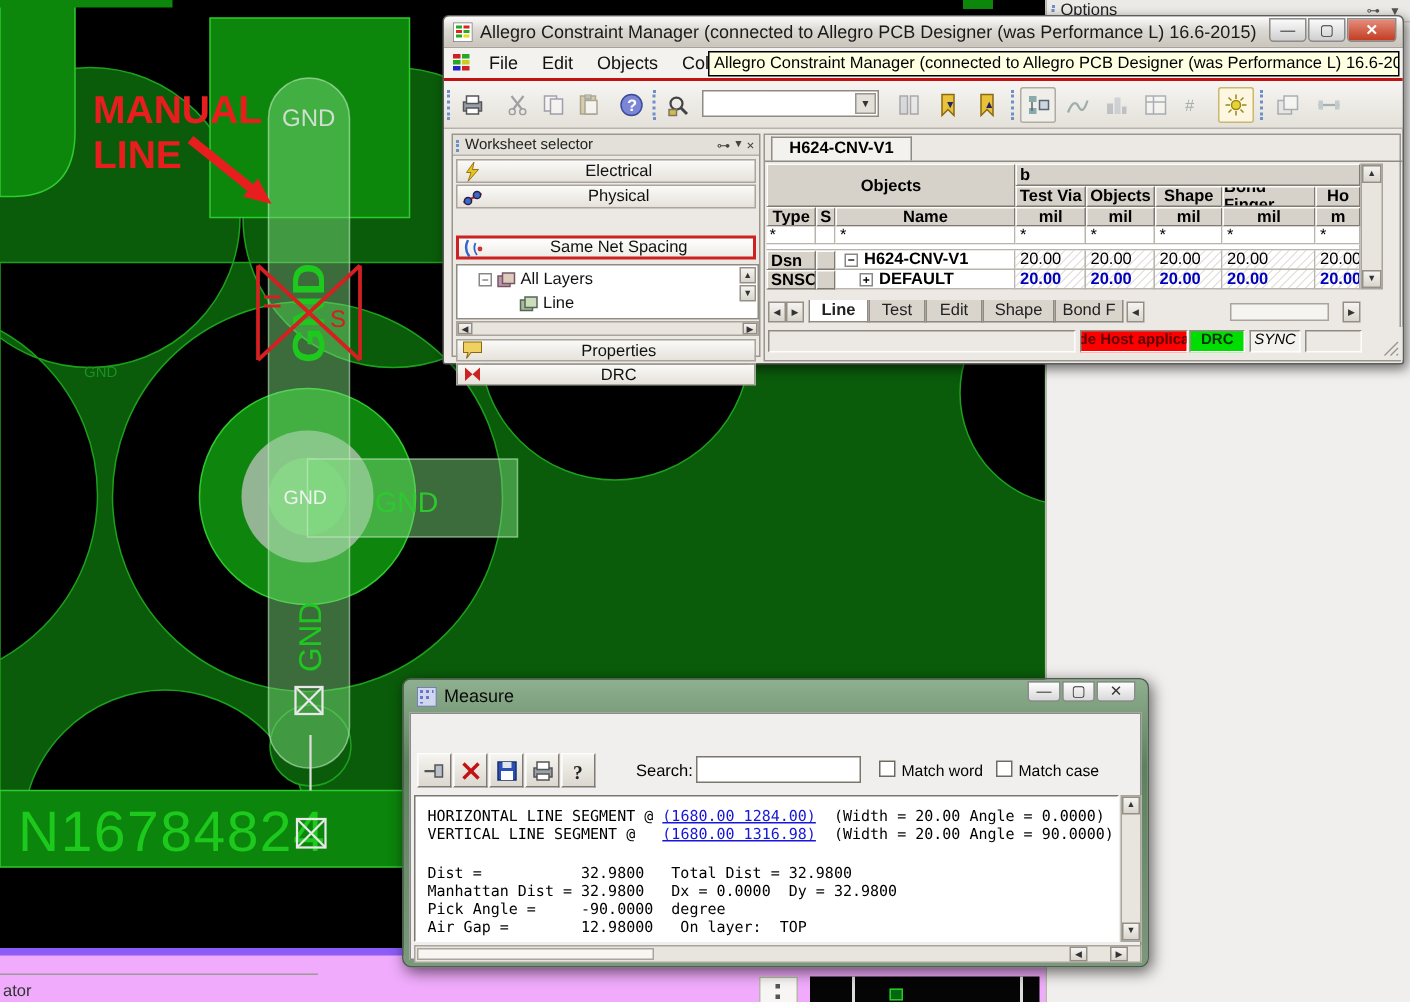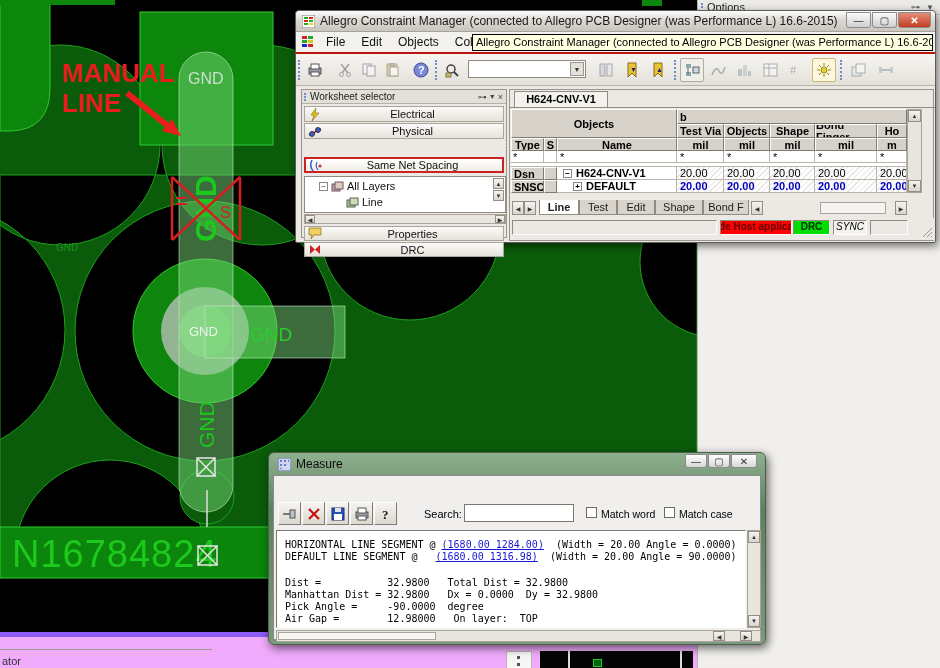--- a/index.html
+++ b/index.html
@@ -630,21 +630,21 @@
       </div>
       <span class="cblbl" style="left:150px;top:32px;font-size:11px;">Search:</span>
       <input class="abs" style="left: 190px; top: 28px; width: 110px; height: 18px; border: 1px solid rgb(122, 119, 111); background: rgb(255, 255, 255); font-size: 11px; padding: 0px 3px;" type="text">
       <span class="cb" style="left:312px;top:31px;"></span>
       <span class="cblbl" style="left:327px;top:32px;">Match word</span>
       <span class="cb" style="left:390px;top:31px;"></span>
       <span class="cblbl" style="left:405px;top:32px;">Match case</span>
 
       <div class="abs" style="left:2px;top:54px;width:470px;height:98px;background:#fff;border:1px solid;border-color:#7a776f #fdfdfb #fdfdfb #7a776f;overflow:hidden;">
         <div class="mline" style="left:8px;top:8px;"><span>HORIZONTAL LINE SEGMENT @ </span><a class="mlink">(1680.00 1284.00)</a><span>  (Width = 20.00 Angle = 0.0000)  N16</span></div>
-        <div class="mline" style="left:8px;top:20px;"><span>DEFAULT LINE SEGMENT @   </span><a class="mlink">(1680.00 1316.98)</a><span>  (Width = 20.00 Angle = 90.0000)  GNI</span></div>
+        <div class="mline" style="left:8px;top:20px;"><span>VERTICAL LINE SEGMENT @   </span><a class="mlink">(1680.00 1316.98)</a><span>  (Width = 20.00 Angle = 90.0000)  GNI</span></div>
         <div class="mline" style="left:8px;top:46px;">Dist =           32.9800   Total Dist = 32.9800</div>
         <div class="mline" style="left:8px;top:58px;">Manhattan Dist = 32.9800   Dx = 0.0000  Dy = 32.9800</div>
         <div class="mline" style="left:8px;top:70px;">Pick Angle =     -90.0000  degree</div>
         <div class="mline" style="left:8px;top:82px;">Air Gap =        12.98000   On layer:  TOP</div>
       </div>
       <div class="abs" style="left:473px;top:54px;width:14px;height:98px;background:#e8e5df;border:1px solid #a9a59c;">
         <div class="scrbtn abs" style="left:0;top:0;width:12px;height:12px;">▲</div>
         <div class="scrbtn abs" style="left:0;bottom:0;width:12px;height:12px;">▼</div>
       </div>
       <div class="abs" style="left:2px;top:154px;width:485px;height:12px;background:#e8e5df;border:1px solid #a9a59c;">

